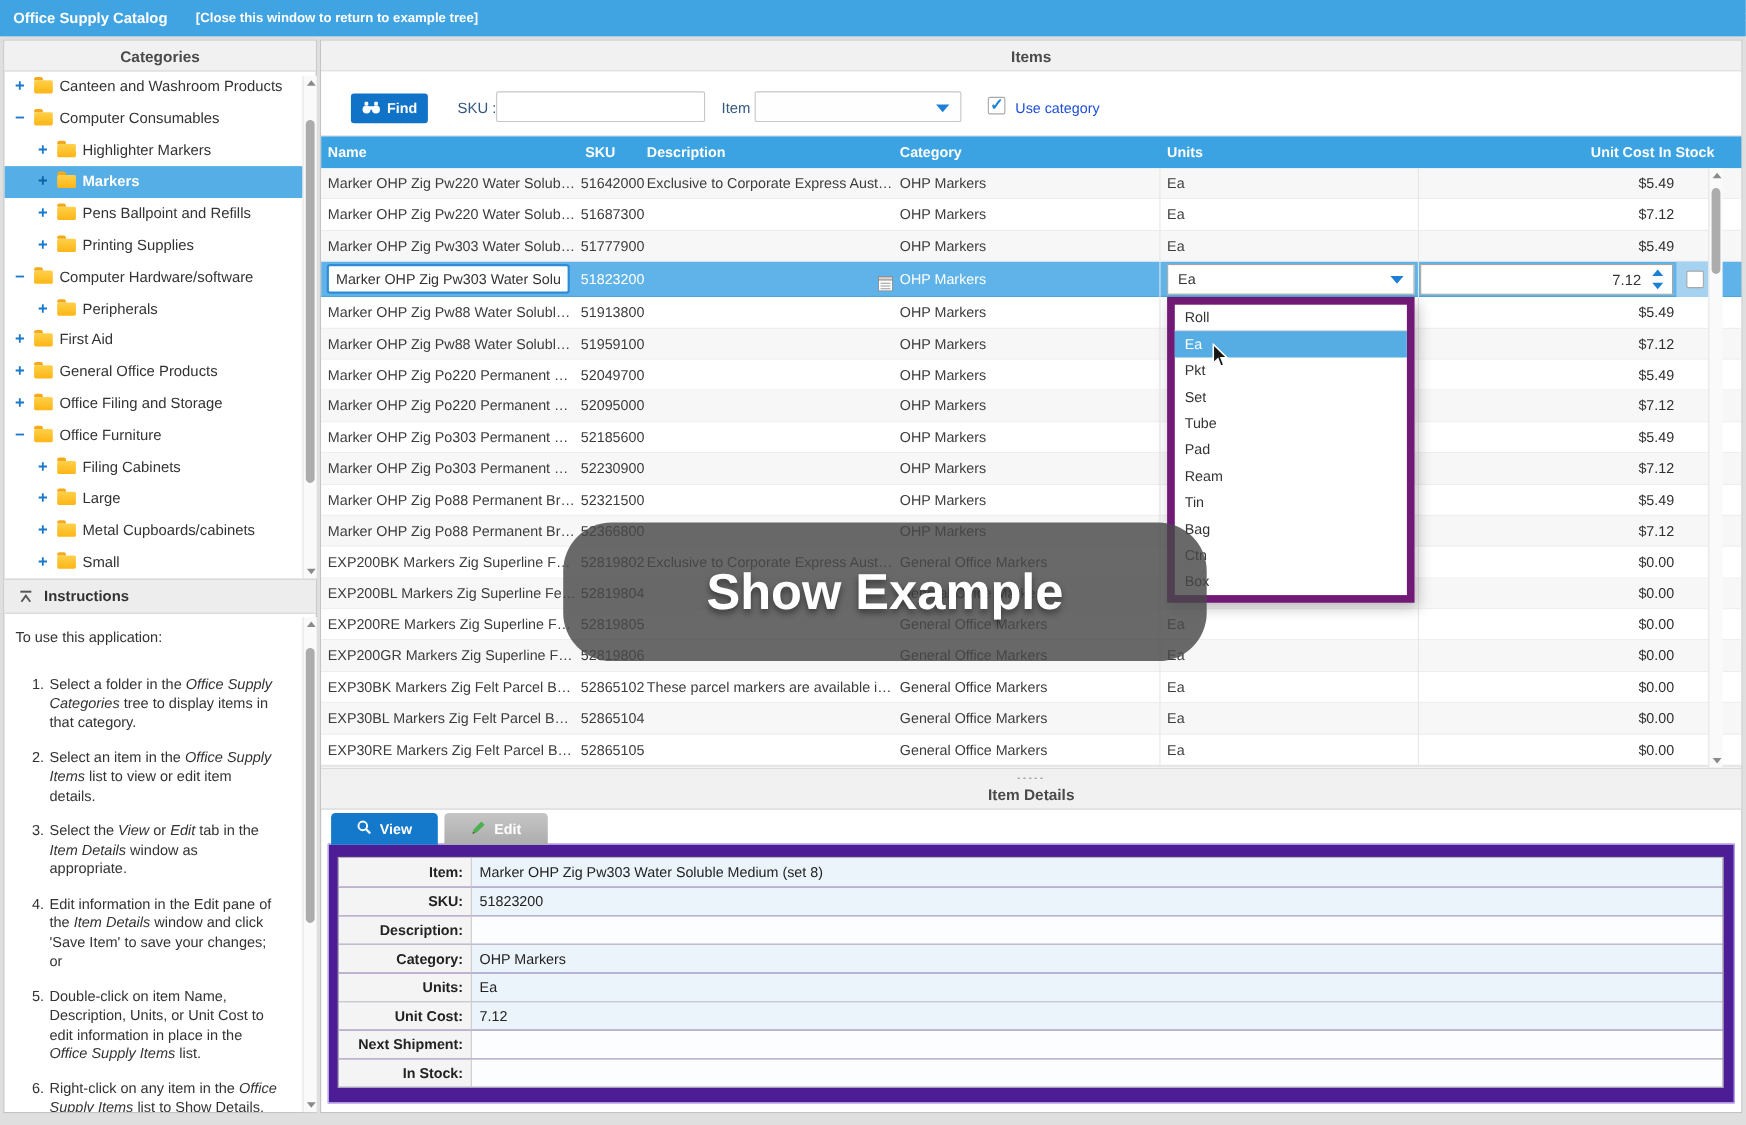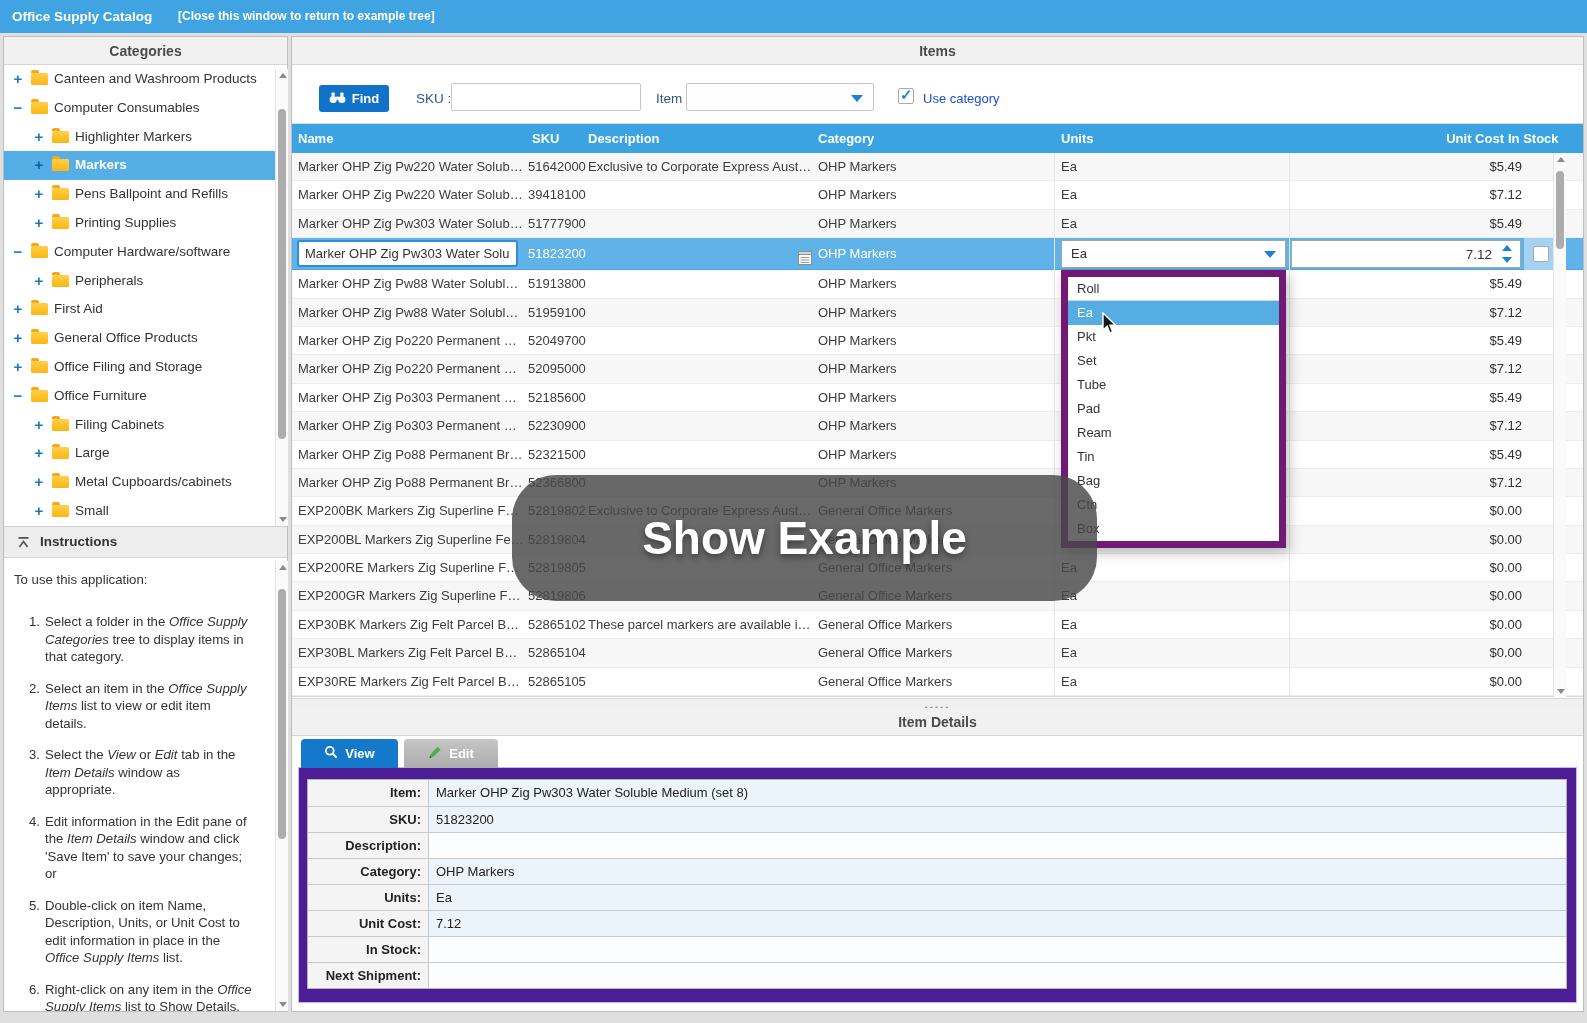--- a/index.html
+++ b/index.html
@@ -319,21 +319,21 @@
     <span class="c-name">Marker OHP Zig Pw220 Water Soluble Fi...</span>
     <span class="c-sku">51642000</span>
     <span class="c-desc">Exclusive to Corporate Express Australia...</span>
     <span class="c-cat">OHP Markers</span>
     <span class="c-units">Ea</span>
     <span class="c-cost">$5.49</span>
     <span class="c-cb"></span>
   </div>
         <div class="row">
     <span class="c-name">Marker OHP Zig Pw220 Water Soluble Fi...</span>
-    <span class="c-sku">39418100</span>
+    <span class="c-sku">51687300</span>
     <span class="c-desc"></span>
     <span class="c-cat">OHP Markers</span>
     <span class="c-units">Ea</span>
     <span class="c-cost">$7.12</span>
     <span class="c-cb"></span>
   </div>
         <div class="row shade">
     <span class="c-name">Marker OHP Zig Pw303 Water Soluble M...</span>
     <span class="c-sku">51777900</span>
     <span class="c-desc"></span>
@@ -570,25 +570,25 @@
   </div>
           <div class="f-row">
     <span class="f-label">Units:</span>
     <span class="f-value">Ea</span>
   </div>
           <div class="f-row">
     <span class="f-label">Unit Cost:</span>
     <span class="f-value">7.12</span>
   </div>
           <div class="f-row">
+    <span class="f-label">Next Shipment:</span>
+    <span class="f-value empty"></span>
+  </div>
+          <div class="f-row">
     <span class="f-label">In Stock:</span>
-    <span class="f-value empty"></span>
-  </div>
-          <div class="f-row">
-    <span class="f-label">Next Shipment:</span>
     <span class="f-value empty"></span>
   </div>
         </div>
     </div>
   </div>
 
   <div class="show-example">
     <span class="se-label">Show Example</span>
   </div>
 

